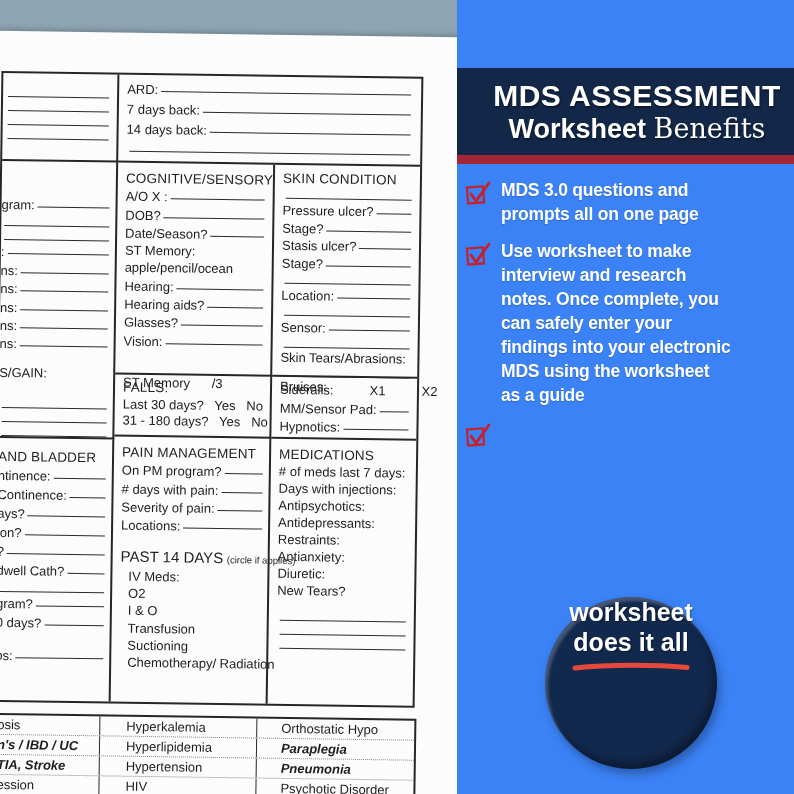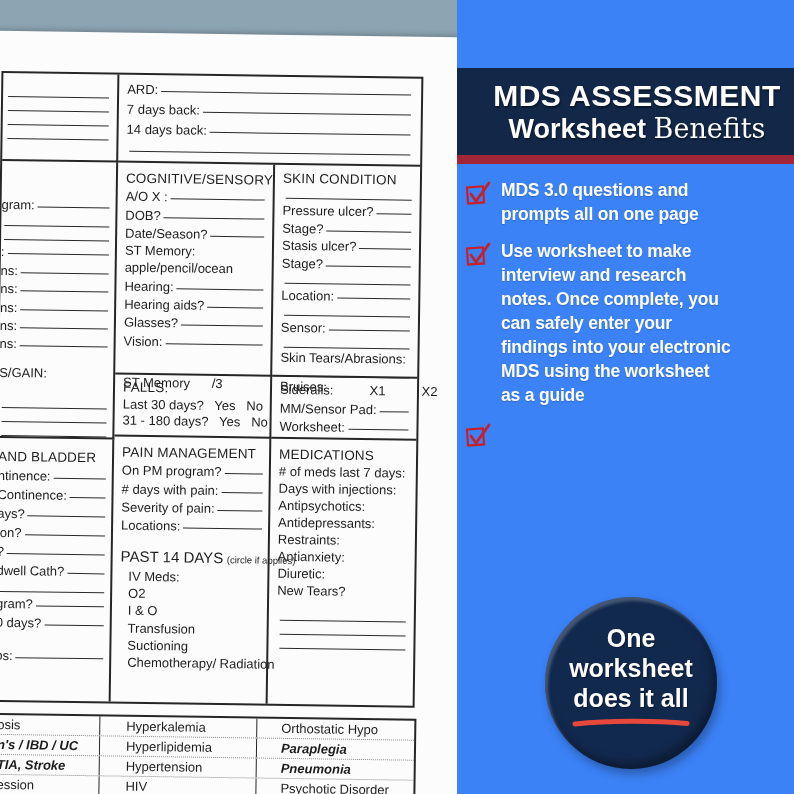--- a/index.html
+++ b/index.html
@@ -177,21 +177,21 @@
 
     <div class="cell c-falls">
       <div class="frow h165 hdr"><span>FALLS:</span></div>
       <div class="frow h165"><span>Last 30 days?   Yes   No</span></div>
       <div class="frow h165"><span>31 - 180 days?   Yes   No</span></div>
     </div>
 
     <div class="cell c-side">
       <div class="frow h165"><span>Siderails:          X1          X2</span></div>
       <div class="frow h165"><span>MM/Sensor Pad:</span><span class="fill"></span></div>
-      <div class="frow h165"><span>Worksheet:</span><span class="fill"></span></div>
+      <div class="frow h165"><span>Hypnotics:</span><span class="fill"></span></div>
     </div>
 
     <div class="cell c-pain">
       <div class="frow hdr"><span>PAIN MANAGEMENT</span></div>
       <div class="frow"><span>On PM program?</span><span class="fill"></span></div>
       <div class="frow"><span># days with pain:</span><span class="fill"></span></div>
       <div class="frow"><span>Severity of pain:</span><span class="fill"></span></div>
       <div class="frow"><span>Locations:</span><span class="fill"></span></div>
       <div class="gap14"></div>
       <div class="frow"><span class="bignote">PAST 14 DAYS</span>&nbsp;<span class="smallnote">(circle if applies)</span></div>
@@ -278,20 +278,19 @@
     </div>
     <div class="benefit">
       <svg class="checkbox" viewBox="0 0 26 26" width="26" height="26">
         <rect x="2.5" y="7" width="16" height="16" fill="none" stroke="#c5212b" stroke-width="2.2" transform="rotate(-4 10 15)"></rect>
         <path d="M6 14 l5 7 L24 3" fill="none" stroke="#c5212b" stroke-width="2.8" stroke-linecap="round"></path>
       </svg>
     </div>
   </div>
 
   <div class="badge">
-    <div class="badge-line first">One</div>
     <div class="badge-line">worksheet</div>
     <div class="badge-line">does it all</div>
     <svg class="badge-underline" width="124" height="12" viewBox="0 0 124 12">
       <path d="M6 7 C 40 3.5, 85 3.5, 118 6.5" stroke="#e6483c" stroke-width="5" fill="none" stroke-linecap="round"></path>
     </svg>
   </div>
 </div>
 
 </body></html>

